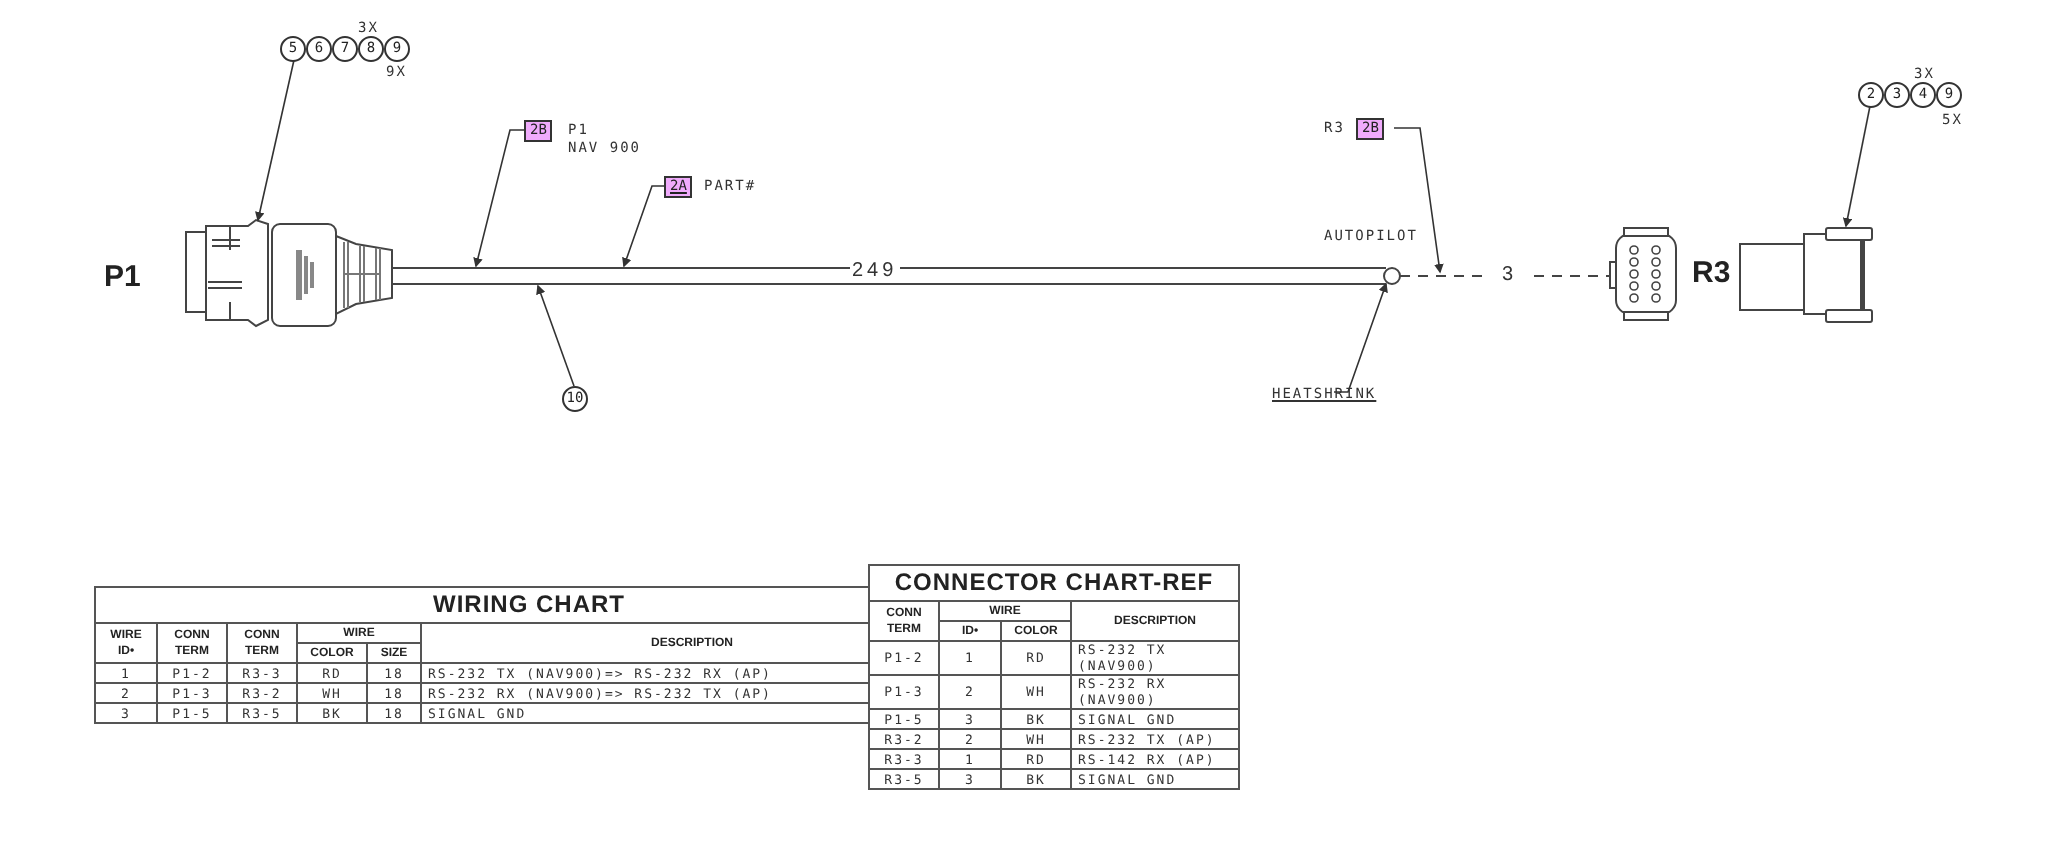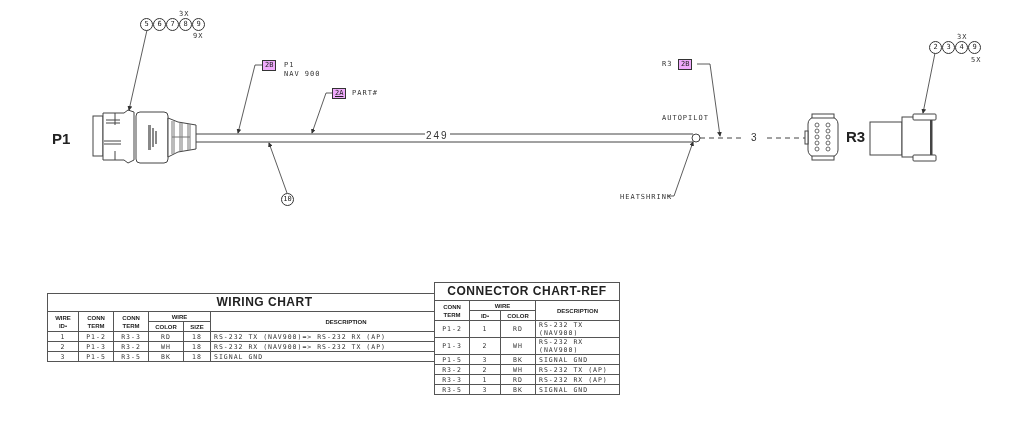--- a/index.html
+++ b/index.html
@@ -128,21 +128,21 @@
 
 <div class="dim" style="left:425px;top:130px;">249</div>
 <div class="dim" style="left:750px;top:132px;">3</div>
 
 <div class="balloon" style="left:281px;top:193px;">10</div>
 
 <div class="lbl" style="left:662px;top:60px;">R3</div>
 <div class="tag" style="left:678px;top:59px;">2B</div>
 <div class="lbl" style="left:662px;top:70px;margin-top:44px;">AUTOPILOT</div>
 
-<div class="lbl" style="left:620px;top:193px;">HEATSHRINK</div>
+<div class="lbl" style="left:636px;top:193px;text-decoration:underline;">HEATSHRINK</div>
 
 <table class="chart" style="left:47px;top:293px;width:435px;">
   <tbody>
       <tr>
         <th class="title" colspan="6">WIRING CHART</th>
       </tr>
   <tr>
     <th rowspan="2" style="width:24px;">WIRE ID•</th>
     <th rowspan="2" style="width:28px;">CONN TERM</th>
     <th rowspan="2" style="width:28px;">CONN TERM</th>
@@ -215,21 +215,21 @@
   <tr class="thick">
     <td>R3-2</td>
     <td>2</td>
     <td>WH</td>
     <td class="desc">RS-232 TX (AP)</td>
   </tr>
   <tr>
     <td>R3-3</td>
     <td>1</td>
     <td>RD</td>
-    <td class="desc">RS-232 RX (AP)</td>
+    <td class="desc">RS-142 RX (AP)</td>
   </tr>
   <tr>
     <td>R3-5</td>
     <td>3</td>
     <td>BK</td>
     <td class="desc">SIGNAL GND</td>
   </tr>
 </tbody>
   </table>
 

